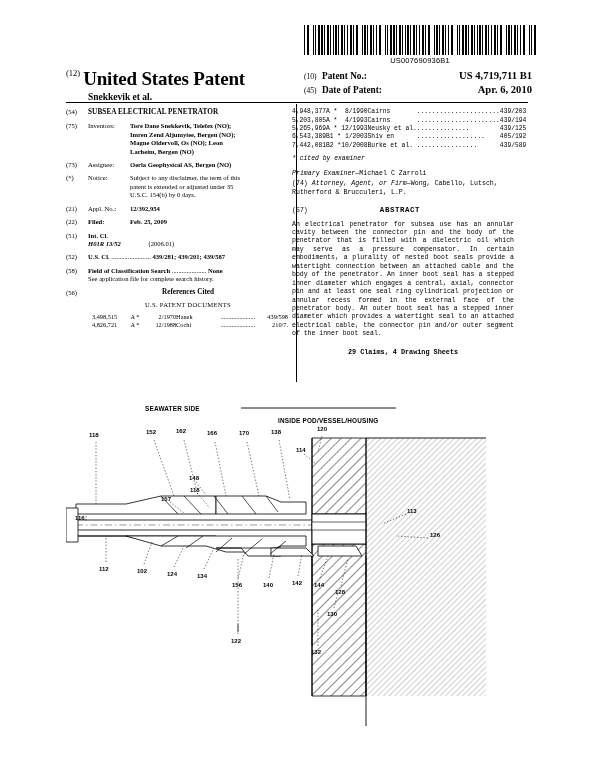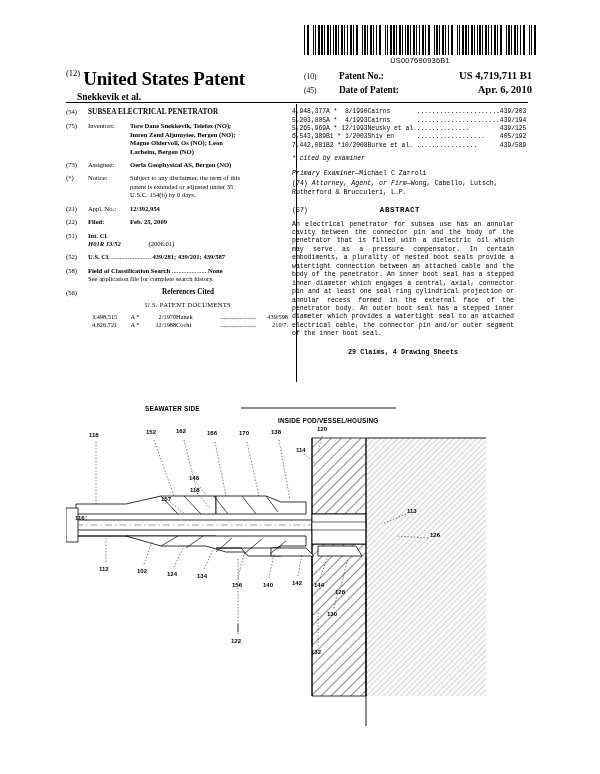--- a/index.html
+++ b/index.html
@@ -72,35 +72,34 @@
   .us-patent {
     font-size: 19px;
     font-weight: bold;
     letter-spacing: -0.2px;
     display: inline-block;
     font-family: "Liberation Serif", serif;
   }
   .applicant-line {
     font-size: 9.5px;
     font-weight: bold;
-    margin-left: 11px;
+    margin-left: 22px;
     margin-top: 2px;
   }
   .right-title {
     position: absolute;
     left: 238px;
     top: 2px;
     width: 230px;
     font-size: 9px;
   }
   .rt-row {
     display: flex;
     align-items: baseline;
     margin-bottom: 3px;
-    gap: 17px;
   }
   .rt-code {
     width: 18px;
     font-size: 7.5px;
     flex: 0 0 18px;
   }
   .rt-label {
     font-weight: bold;
     font-size: 9.3px;
     flex: 0 0 88px;

